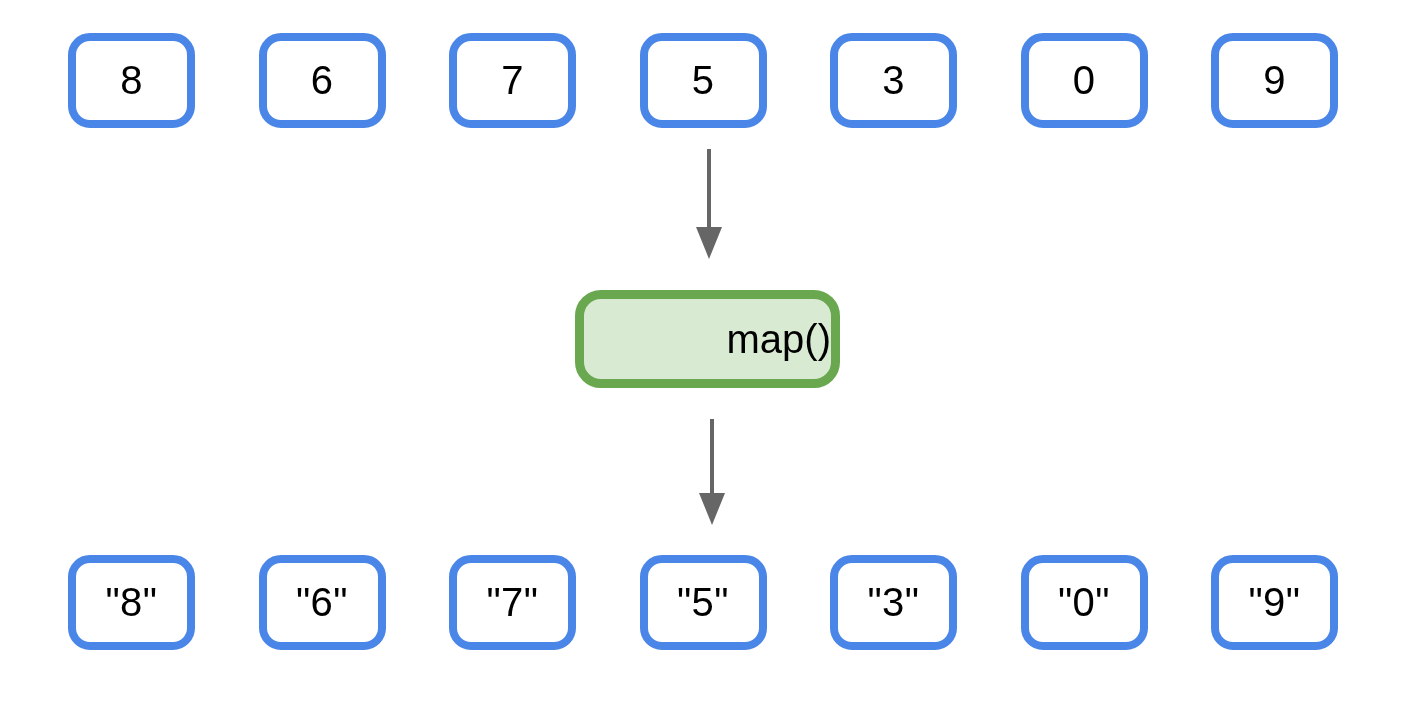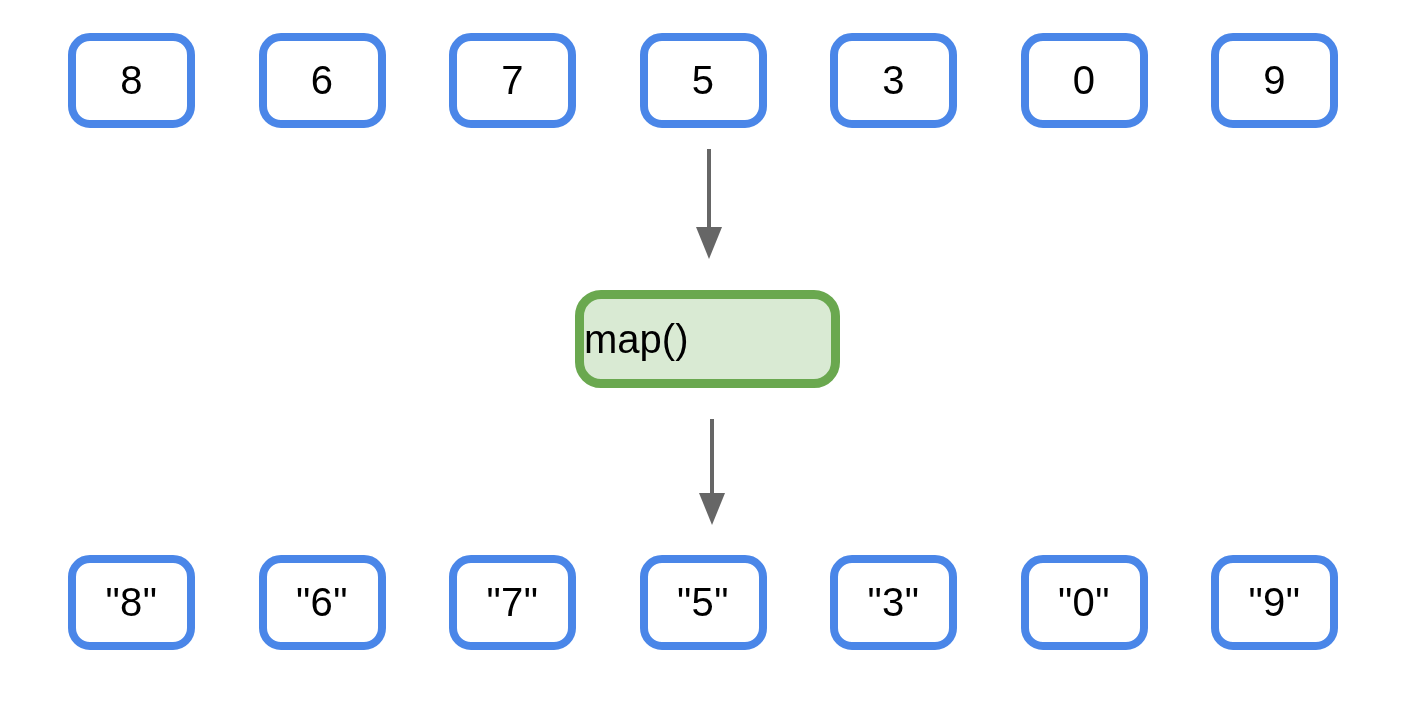--- a/index.html
+++ b/index.html
@@ -50,21 +50,21 @@
     position: absolute;
     left: 575px;
     top: 290px;
     width: 265px;
     height: 98px;
     border: 9px solid var(--fn-border);
     border-radius: 26px;
     background: var(--fn-fill);
     display: flex;
     align-items: center;
-    justify-content: flex-start;
+    justify-content: flex-end;
     font-size: 40px;
     color: var(--text);
   }
   .arrow {
     position: absolute;
     width: 32px;
   }
   .arrow-1 { left: 693px; top: 149px; height: 110px; }
   .arrow-2 { left: 696px; top: 419px; height: 106px; }
 </style>

